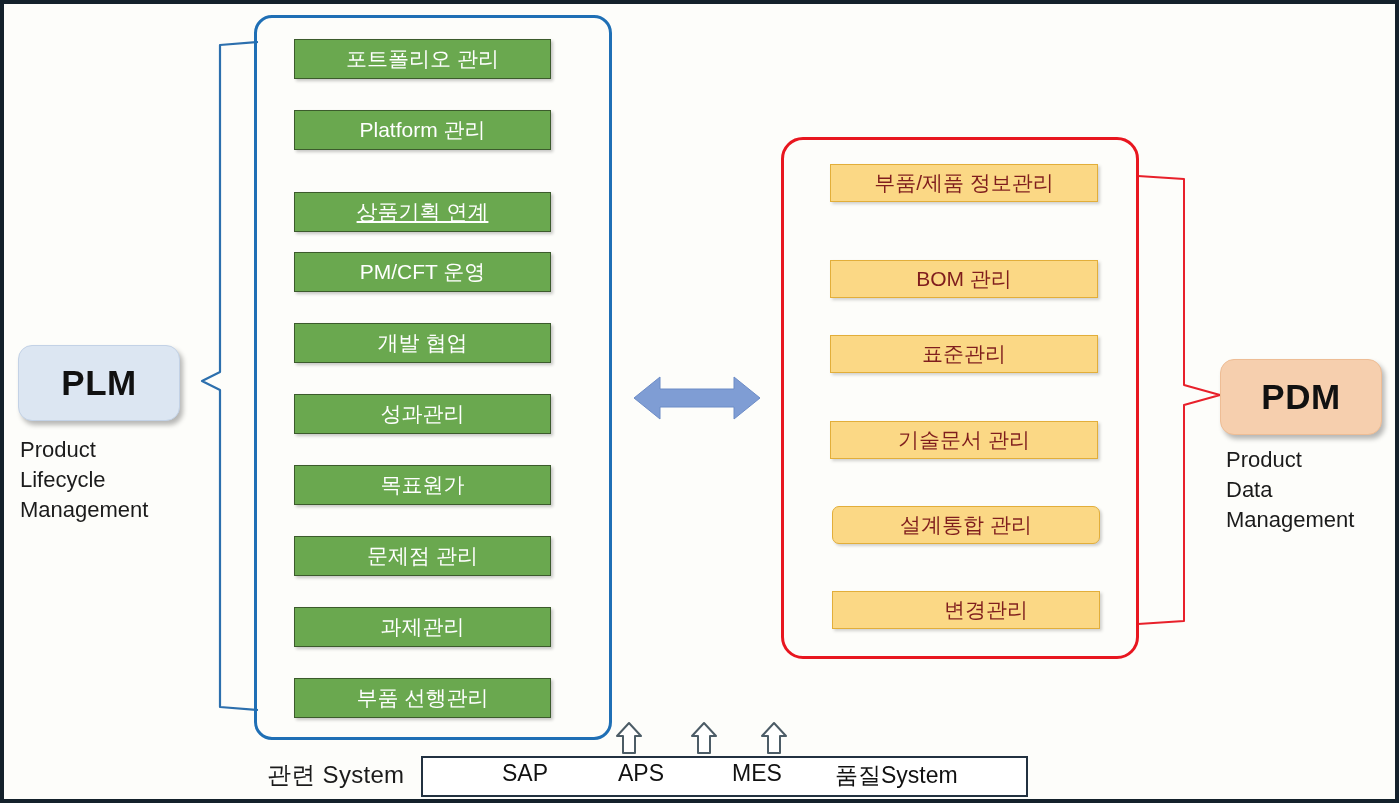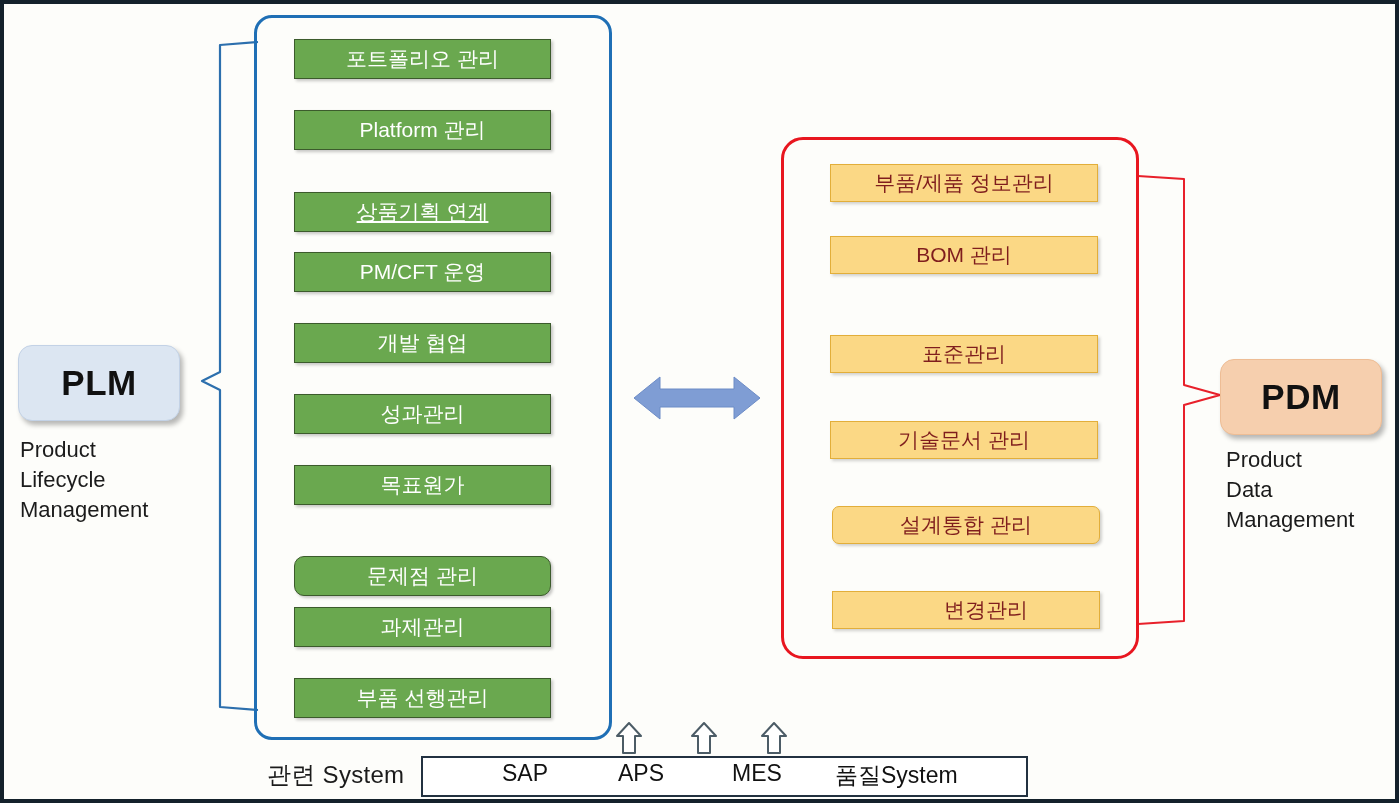--- a/index.html
+++ b/index.html
@@ -184,36 +184,36 @@
     </div>
   <div class="gbox" style="top:319px;">
       <span>개발 협업</span>
     </div>
   <div class="gbox" style="top:390px;">
       <span>성과관리</span>
     </div>
   <div class="gbox" style="top:461px;">
       <span>목표원가</span>
     </div>
-  <div class="gbox" style="top:552px;border-radius:10px;">
+  <div class="gbox" style="top:532px;">
       <span>문제점 관리</span>
     </div>
   <div class="gbox" style="top:603px;">
       <span>과제관리</span>
     </div>
   <div class="gbox" style="top:674px;">
       <span>부품 선행관리</span>
     </div>
 
   <div class="abs container-red"></div>
 
   <div class="ybox" style="left:826px; top:160px;">
       <span>부품/제품 정보관리</span>
     </div>
-  <div class="ybox" style="left:826px; top:232px;">
+  <div class="ybox" style="left:826px; top:256px;">
       <span>BOM 관리</span>
     </div>
   <div class="ybox" style="left:826px; top:331px;">
       <span>표준관리</span>
     </div>
   <div class="ybox" style="left:826px; top:417px;">
       <span>기술문서 관리</span>
     </div>
   <div class="ybox" style="left:828px; top:502px;border-radius:7px;">
       <span>설계통합 관리</span>

